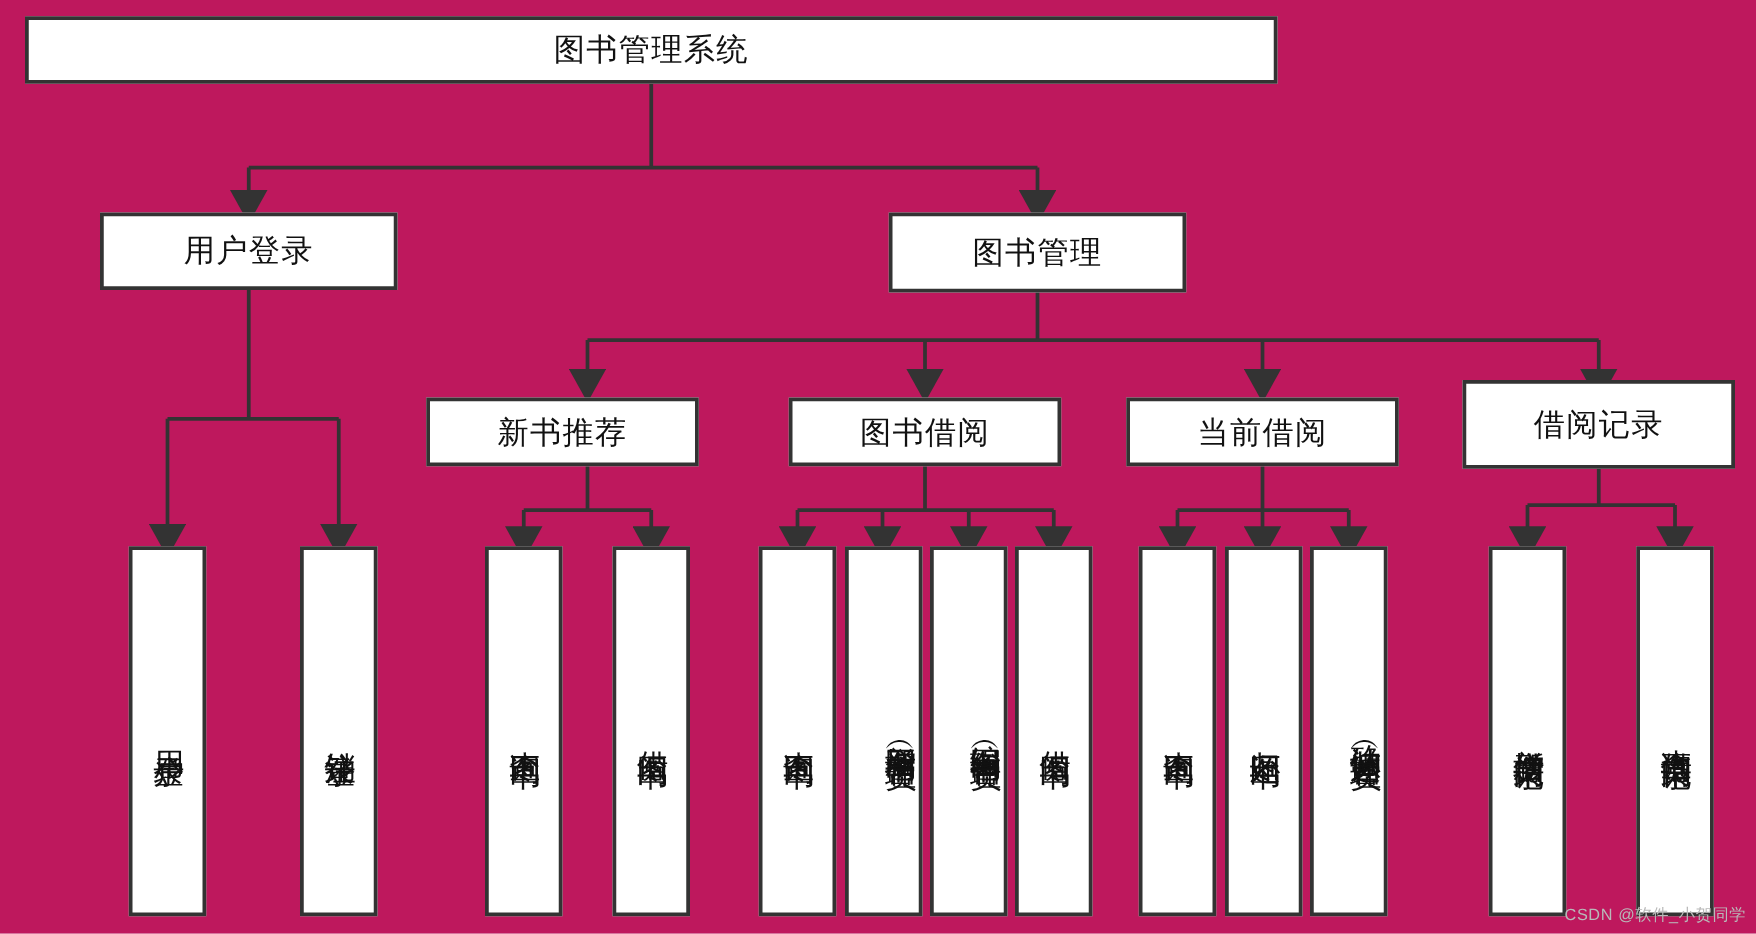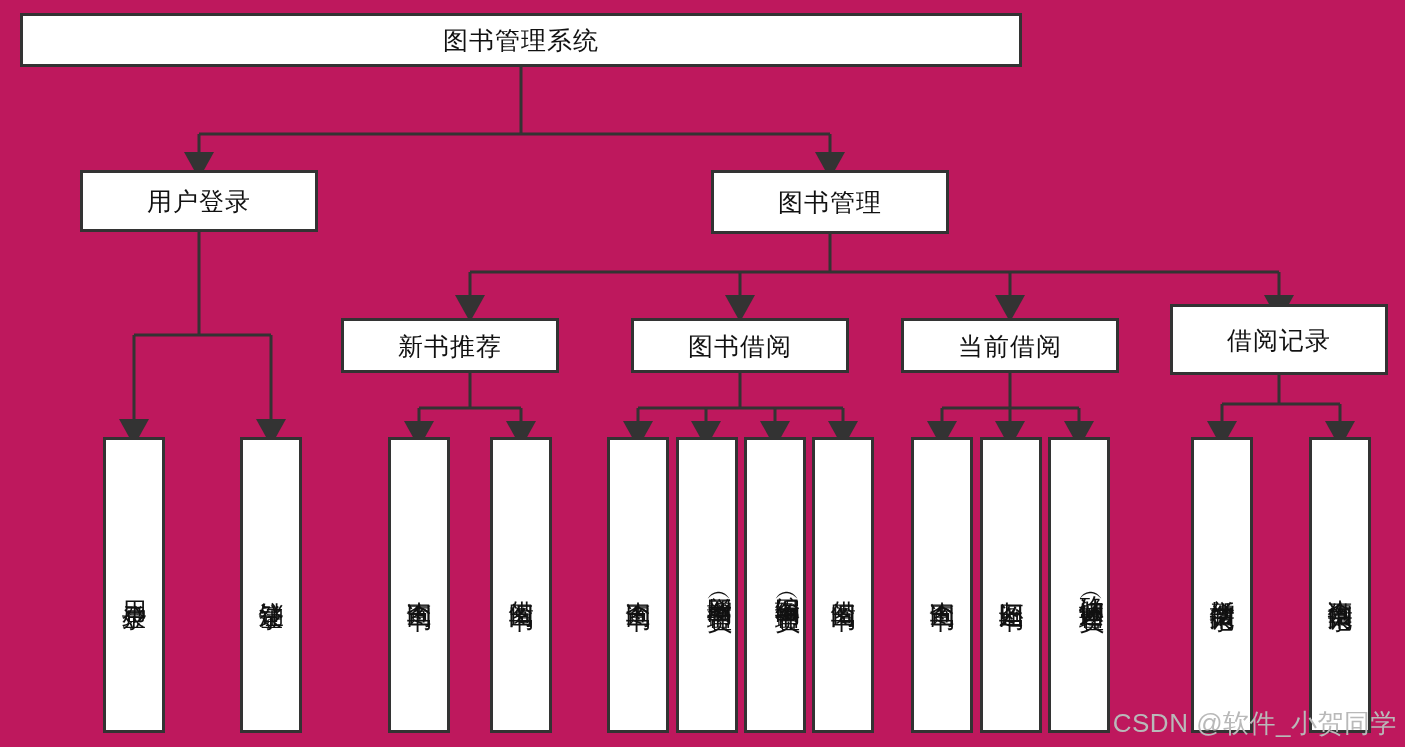--- a/index.html
+++ b/index.html
@@ -53,21 +53,21 @@
     justify-content: center;
   }
   .node .lbl {
     display: block;
     white-space: nowrap;
   }
   #watermark {
     position: absolute;
     right: 8px;
     bottom: 6px;
-    font-size: 26px;
+    font-size: 13px;
     color: #b9b9b9;
     letter-spacing: 0.5px;
     white-space: nowrap;
     user-select: none;
   }
 </style>
 </head>
 <body>
 
 <div id="canvas">

